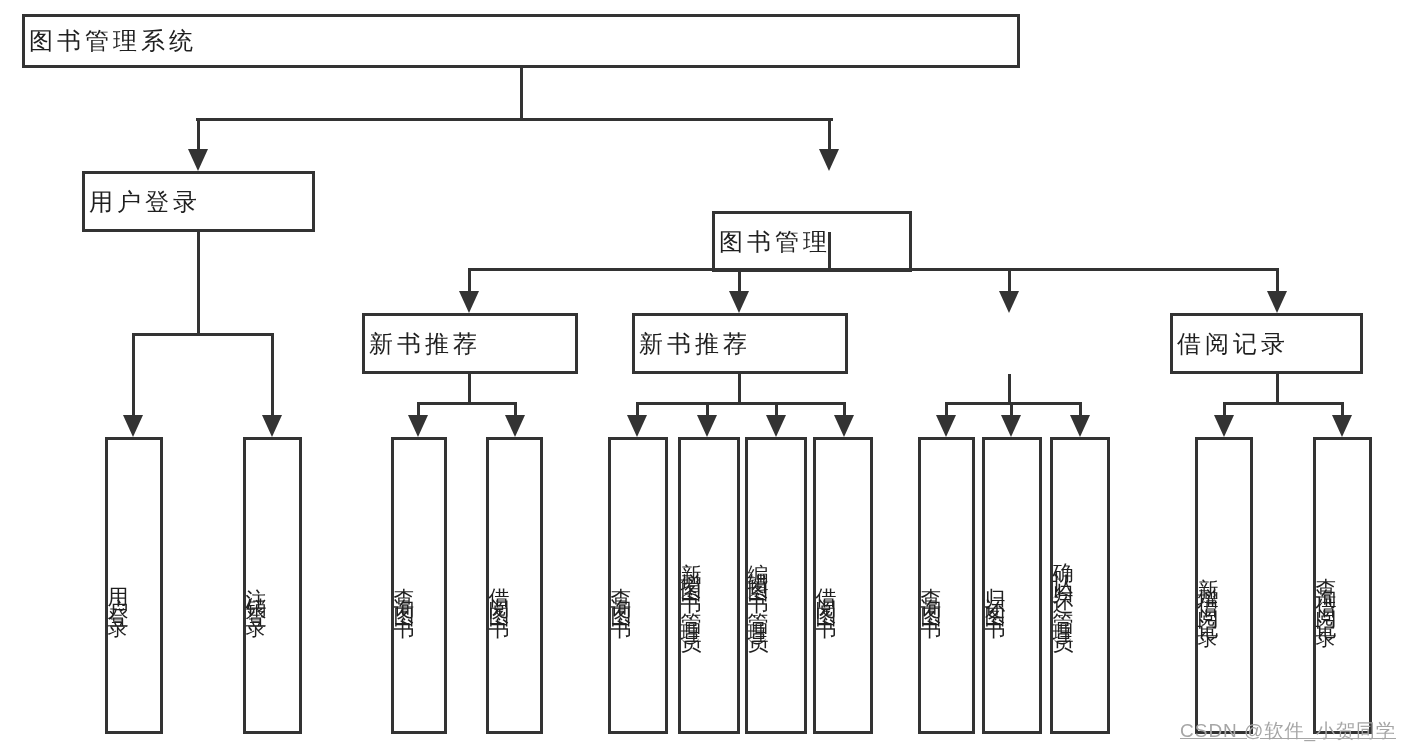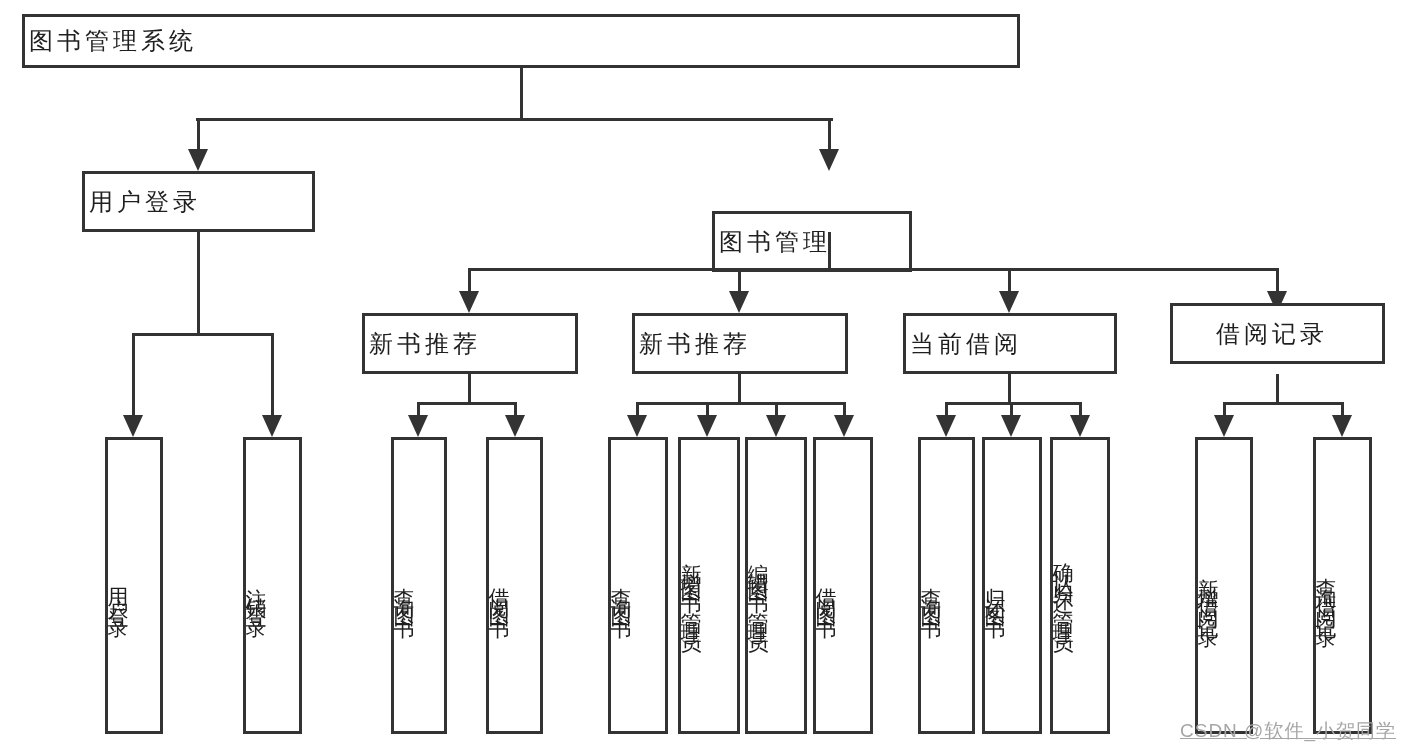--- a/index.html
+++ b/index.html
@@ -101,24 +101,21 @@
   <div class="arrow" style="left:729px; top:291px;"></div>
   <div class="arrow" style="left:999px; top:291px;"></div>
   <div class="arrow" style="left:1267px; top:291px;"></div>
 
   <div class="box h" style="left:362px; top:313px; width:216px; height:61px;">
     <span class="label">新书推荐</span>
   </div>
   <div class="box h" style="left:632px; top:313px; width:216px; height:61px;">
     <span class="label">新书推荐</span>
   </div>
-  <div class="box h" style="left:903px; top:313px; width:214px; height:61px;">
-    <span class="label">当前借阅</span>
-  </div>
-  <div class="box h" style="left:1170px; top:303px; width:215px; height:61px;padding-left:39px;">
+  <div class="box h" style="left:1170px; top:313px; width:193px; height:61px;">
     <span class="label">借阅记录</span>
   </div>
 
   <div class="line" style="left:468px; top:374px; width:3px; height:31px;"></div>
   <div class="line" style="left:417px; top:402px; width:100px; height:3px;"></div>
   <div class="line" style="left:417px; top:402px; width:3px; height:14px;"></div>
   <div class="line" style="left:514px; top:402px; width:3px; height:14px;"></div>
   <div class="arrow" style="left:408px; top:415px;"></div>
   <div class="arrow" style="left:505px; top:415px;"></div>
 

